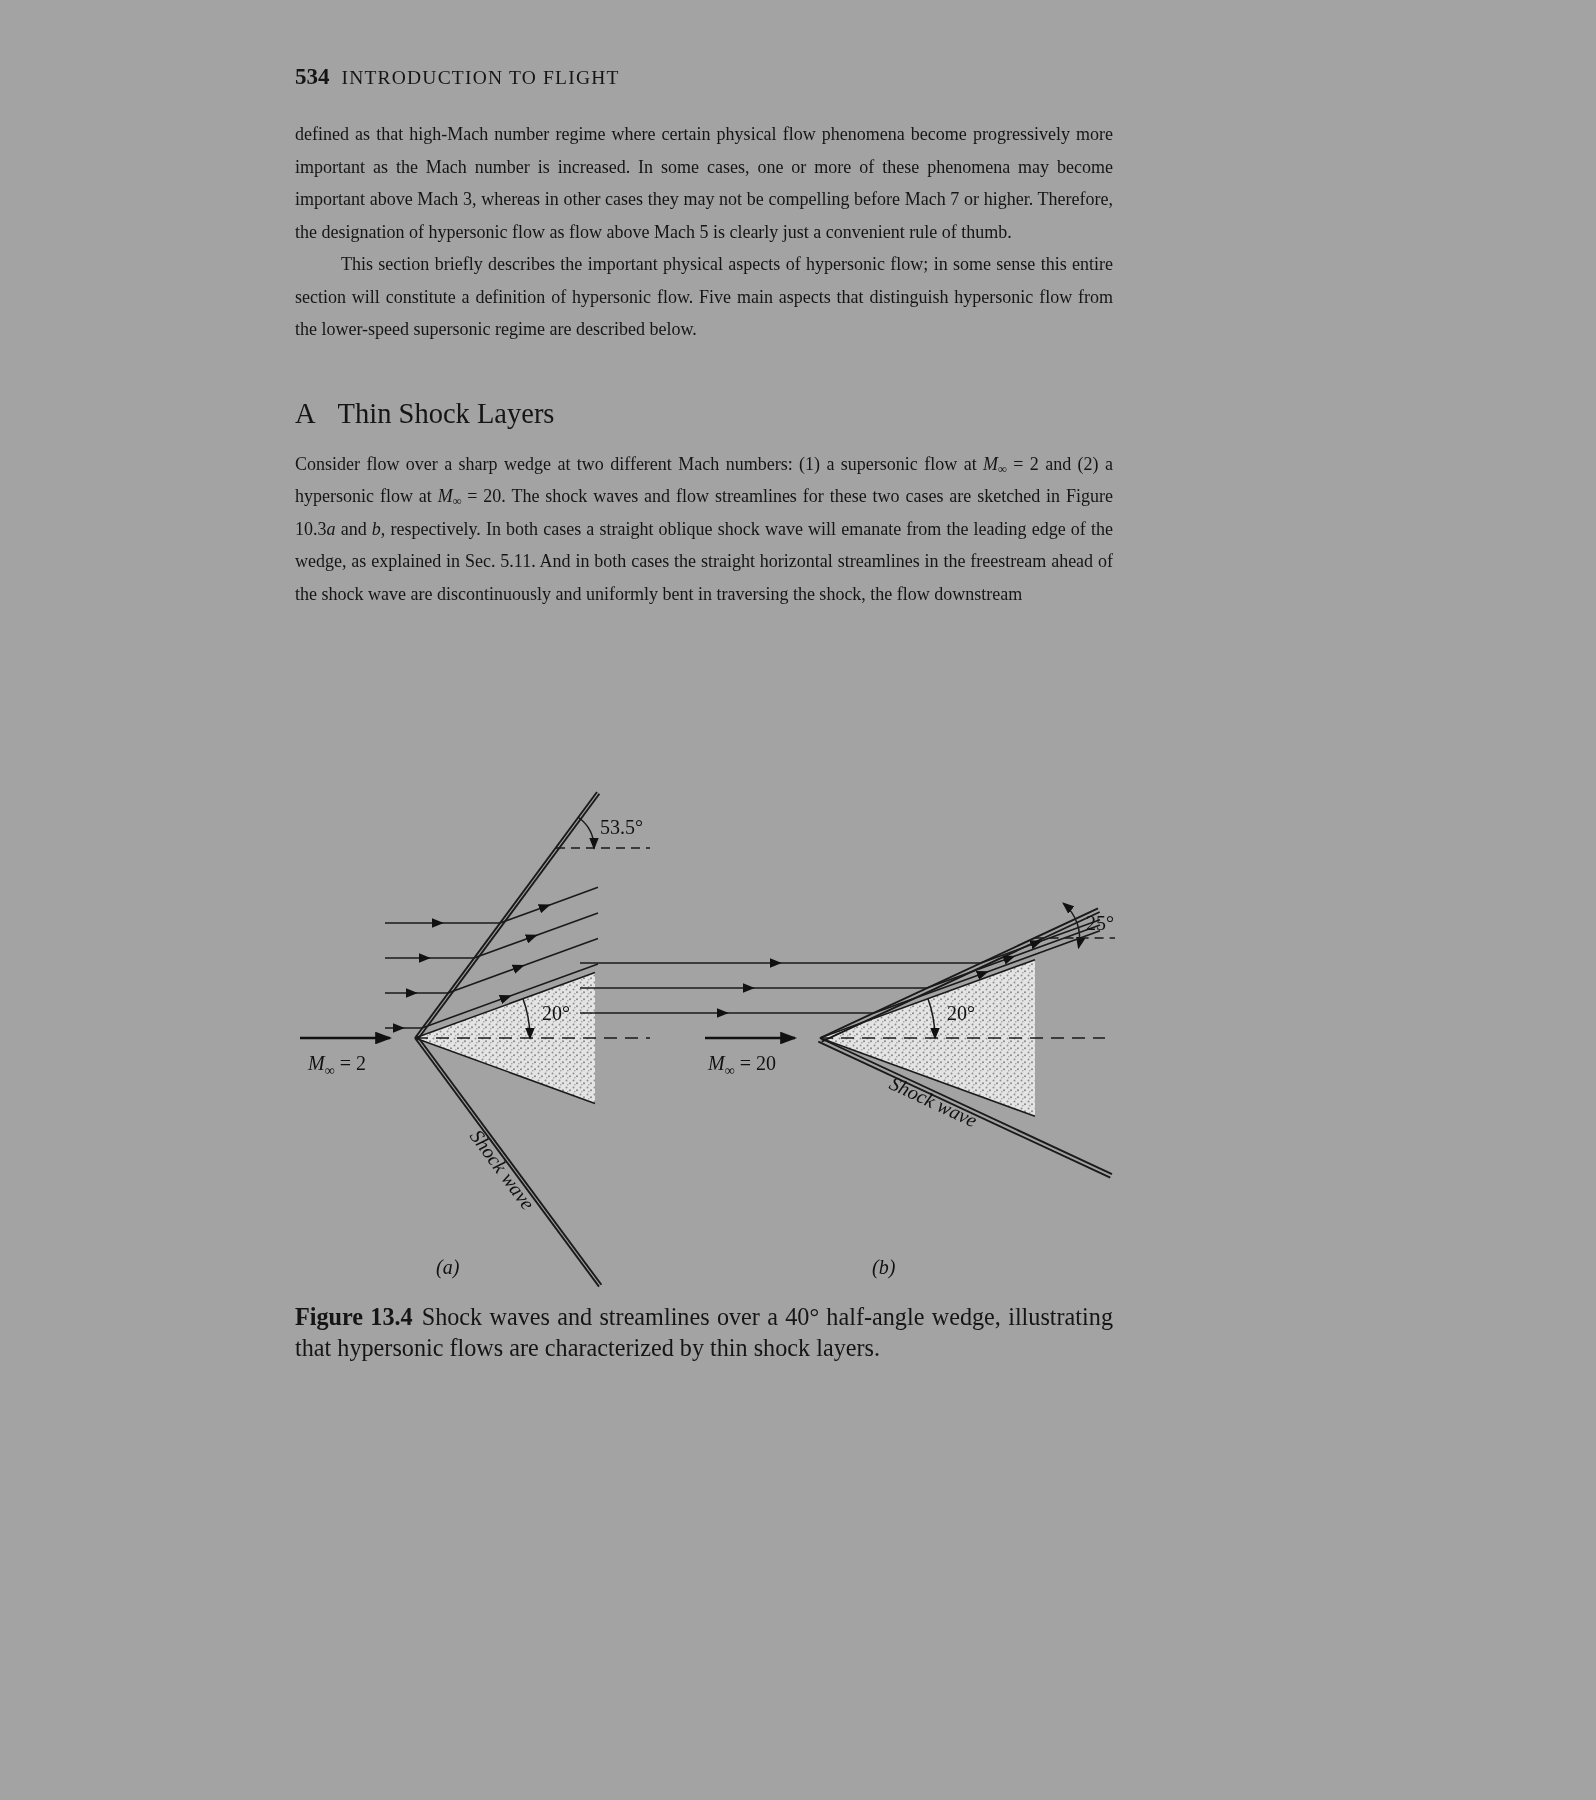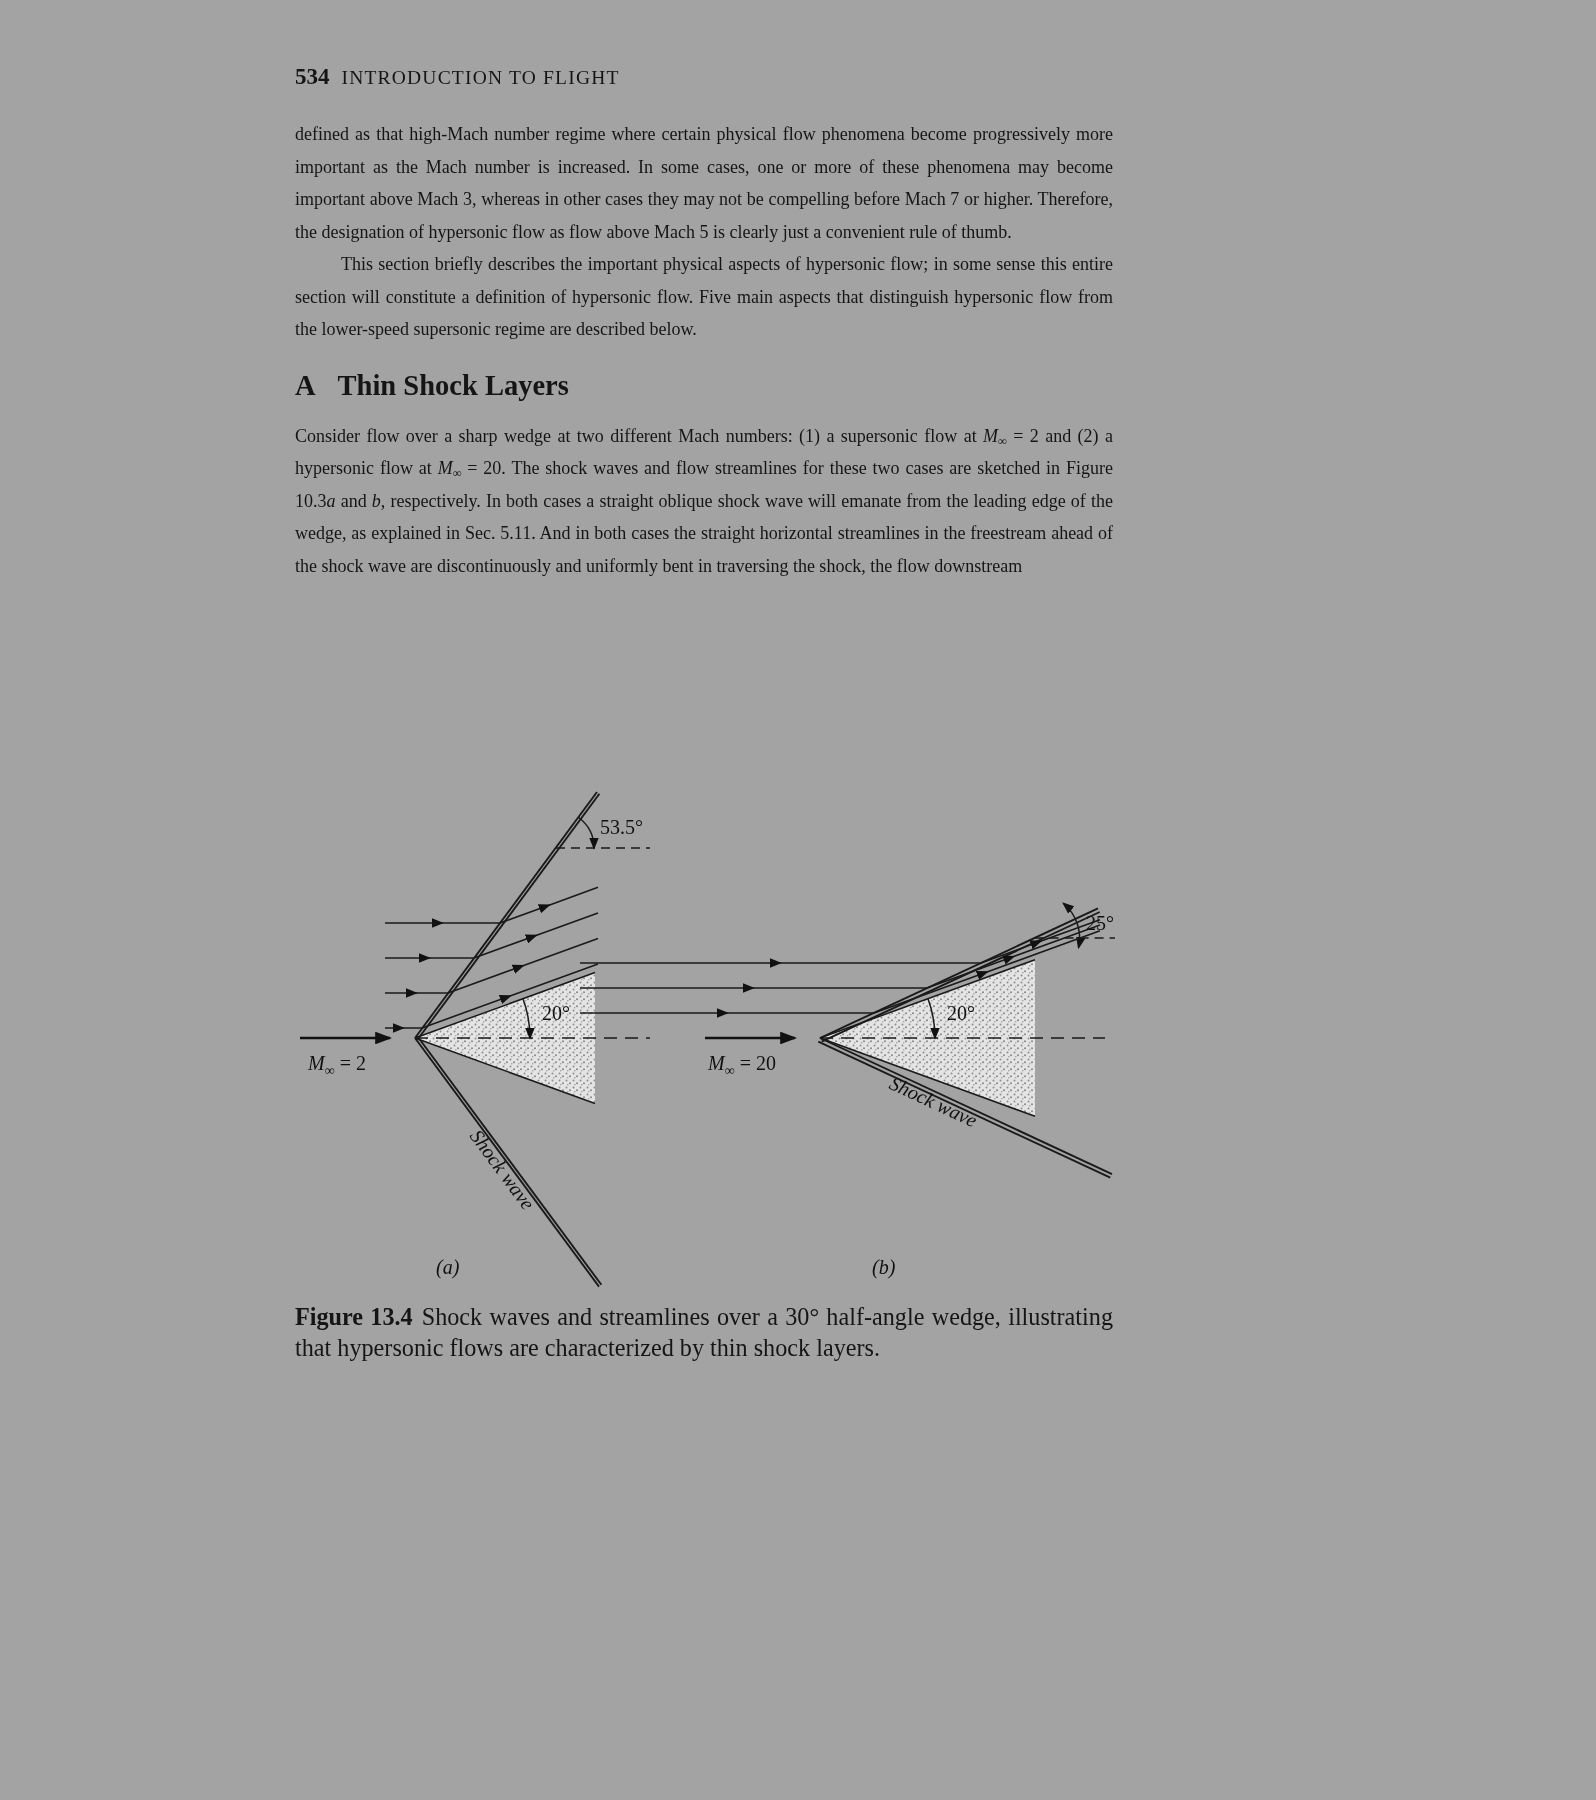--- a/index.html
+++ b/index.html
@@ -19,21 +19,21 @@
   .running-title { font-size:19.5px; letter-spacing:1.2px; }
 
   .body-text {
     font-size:18px; line-height:32.5px; text-align:justify;
     margin-top:0;
   }
   .body-text.first { margin-top:28px; }
   .body-text.indent { text-indent:46px; }
   .body-text sub { font-size:0.68em; line-height:0; vertical-align:-0.25em; }
 
-  .section-heading { font-size:28.5px; font-weight:bold; margin-top:24px; }
+  .section-heading { font-size:28.5px; font-weight:normal; margin-top:52px; }
   .head-letter { margin-right:22px; }
   .para3 { margin-top:18px; }
 
   .figure-svg { position:absolute; left:250px; top:778px; width:900px; height:520px; }
   .figure-svg text { font-family:"Liberation Serif","DejaVu Serif",serif; fill:#111; stroke:none; }
   .fig-text { font-size:20px; }
   .fig-italic { font-style:italic; }
   .fig-sub { font-size:14px; }
 
   .shock { stroke:#1a1a1a; stroke-width:1.9; }
@@ -156,15 +156,15 @@
       <text class="fig-text fig-italic" x="186" y="496">(a)</text>
 
       <text class="fig-text" x="836" y="152">25°</text>
       <text class="fig-text" x="697" y="242">20°</text>
       <text class="fig-text fig-italic" x="638" y="310" transform="rotate(25 638 310)">Shock wave</text>
       <text class="fig-text" x="458" y="292"><tspan class="fig-italic">M</tspan><tspan class="fig-sub" dy="5">∞</tspan><tspan dy="-5"> = 20</tspan></text>
       <text class="fig-text fig-italic" x="622" y="496">(b)</text>
     </g>
   </svg>
 
-  <div class="caption"><span class="cap-label">Figure 13.4</span><span>Shock waves and streamlines over a 30° half-angle wedge, illustrating that hypersonic flows are characterized by thin shock layers.</span></div>
+  <div class="caption"><span class="cap-label">Figure 13.4</span><span>Shock waves and streamlines over a 40° half-angle wedge, illustrating that hypersonic flows are characterized by thin shock layers.</span></div>
 
 </div>
 
 </body></html>

